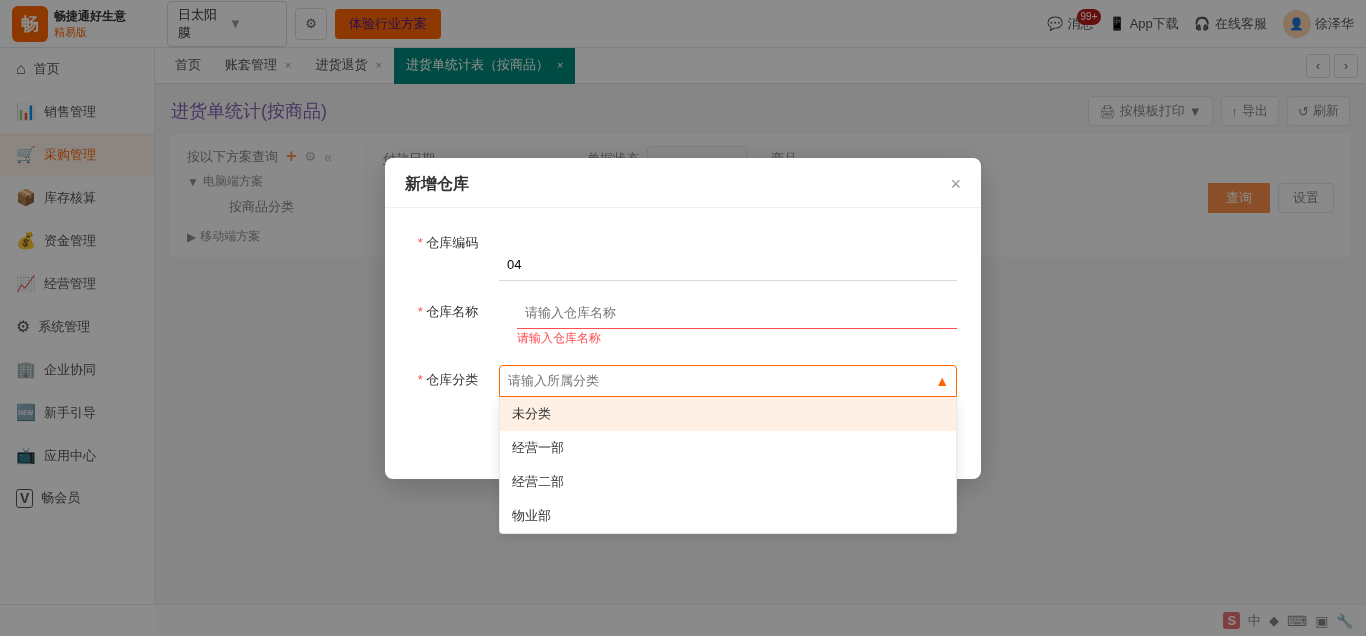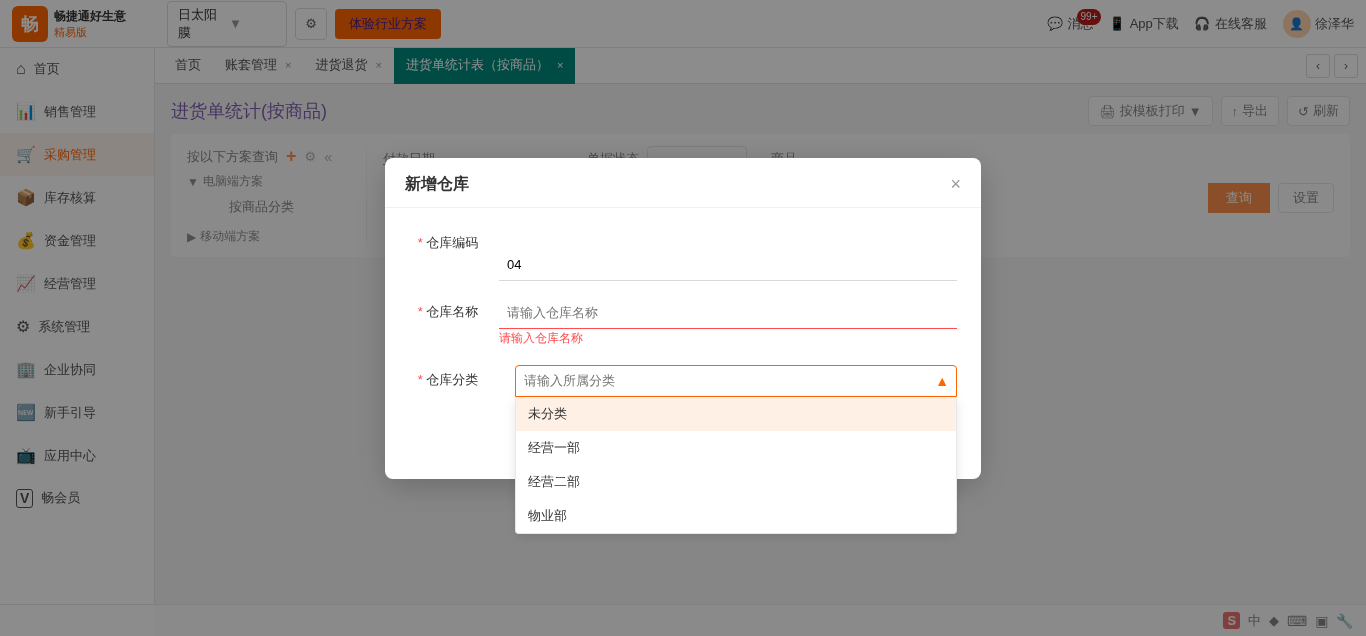--- a/index.html
+++ b/index.html
@@ -504,32 +504,32 @@
           <div class="dialog-body">
 
             <div class="form-row">
               <div class="form-label">
                 <span style="color:#ff4d4f;">*</span>
                 <span>仓库编码</span>
               </div>
               <input class="form-input" value="04" style="flex: 1 1 0%; margin-top: 21px;">
             </div>
 
-            <div class="form-row" style="margin-bottom:36px;">
+            <div class="form-row" style="margin-bottom:36px;gap:18px;">
               <div class="form-label">
                 <span style="color:#ff4d4f;">*</span>
                 <span>仓库名称</span>
               </div>
               <div style="flex:1;position:relative;">
                 <input class="form-input error" style="width: 100%; border-bottom-color: rgb(255, 77, 79);" placeholder="请输入仓库名称">
                 <span style="position:absolute;bottom:-18px;left:0;font-size:12px;color:#ff4d4f;">请输入仓库名称</span>
               </div>
             </div>
 
-            <div class="form-row" style="margin-bottom:0;gap:16px;">
+            <div class="form-row" style="margin-bottom:0;">
               <div class="form-label">
                 <span style="color:#ff4d4f;">*</span>
                 <span>仓库分类</span>
               </div>
               <div class="dropdown-wrapper">
                 <input class="dropdown-input" placeholder="请输入所属分类" style="">
                 <span class="dropdown-arrow">▲</span>
                 <div class="dropdown-list">
                   <div class="dropdown-option selected">未分类</div>
                   <div class="dropdown-option">经营一部</div>

